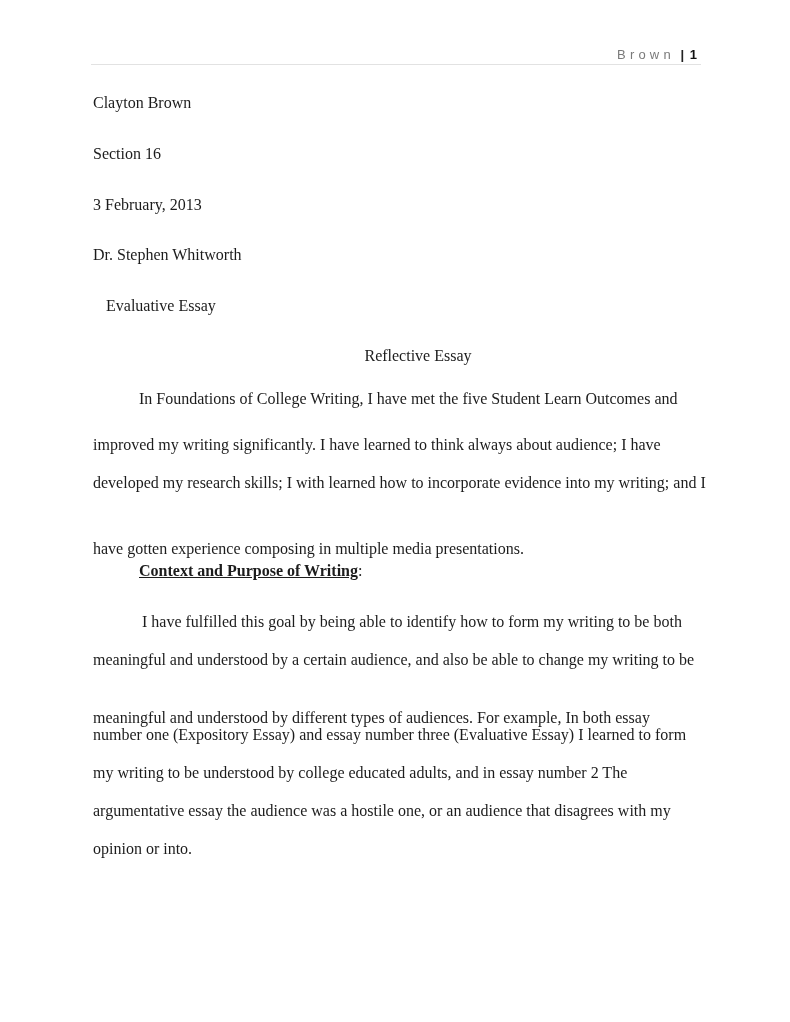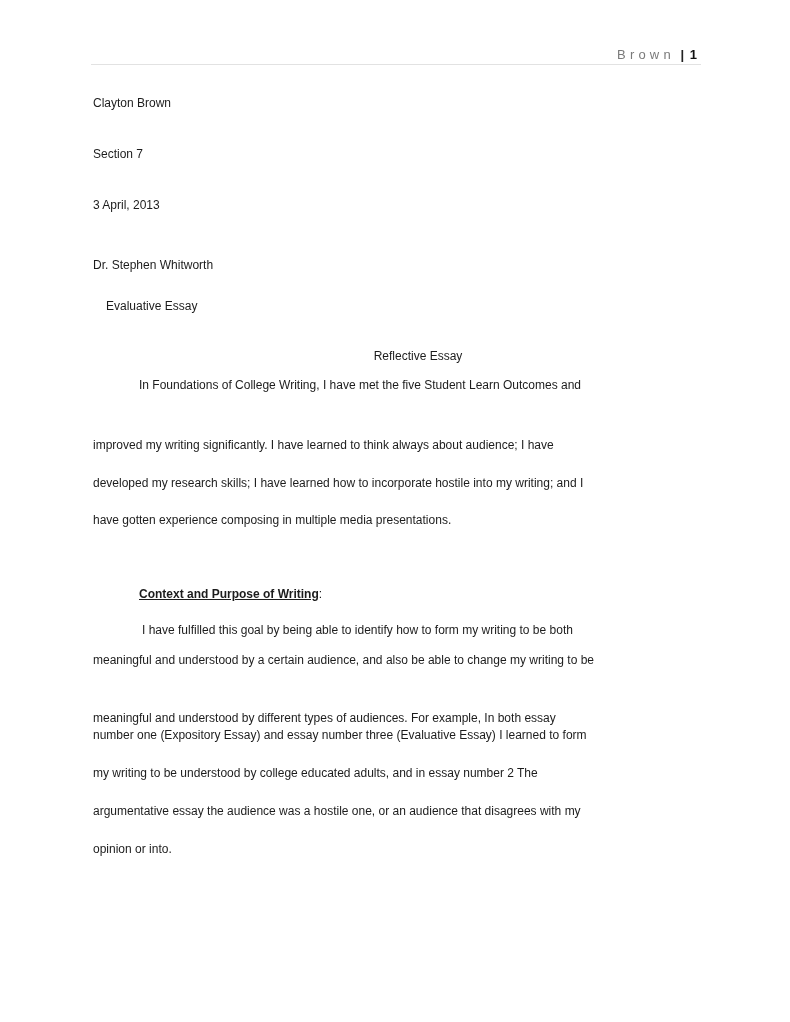--- a/index.html
+++ b/index.html
@@ -48,65 +48,66 @@
       position: absolute;
       left: 91px;
       top: 64px;
       width: 610px;
       height: 1px;
       background: #e2e2e2;
     }
     .line {
       position: absolute;
       left: 93px;
-      font-size: 12px;
+      font-size: 16px;
       line-height: 18px;
       white-space: nowrap;
       color: #1c1c1c;
+      font-family: Liberation Serif, serif;
     }
     .centered {
       left: 0;
       width: 836px;
       text-align: center;
     }
     .indent { left: 139px; }
-    .indent2 { left: 142px; margin-top: 8px; }
+    .indent2 { left: 142px; }
     .heading {
       font-weight: bold;
       text-decoration: underline;
     }
   </style>
 </head>
 <body>
 
 <div class="page">
 
   <div class="running-header">
     <span class="author">Brown</span>
     <span class="sep">|</span>
     <span class="num">1</span>
   </div>
   <div class="header-rule"></div>
 
   <div class="line" style="top:94px;">Clayton Brown</div>
-  <div class="line" style="top:145px;">Section 7</div>
-  <div class="line" style="top:196px;">3 April, 2013</div>
-  <div class="line" style="top:256px;text-align:center;">Dr. Stephen Whitworth</div>
+  <div class="line" style="top:145px;">Section 16</div>
+  <div class="line" style="top:196px;">3 February, 2013</div>
+  <div class="line" style="top:246px;text-align:center;">Dr. Stephen Whitworth</div>
   <div class="line" style="top:297px;margin-left:13px;">Evaluative Essay</div>
 
   <div class="line centered" style="top:347px;">Reflective Essay</div>
 
   <div>
-    <div class="line indent" style="top:376px;">In Foundations of College Writing, I have met the five Student Learn Outcomes and</div>
+    <div class="line indent" style="top:390px;">In Foundations of College Writing, I have met the five Student Learn Outcomes and</div>
     <div class="line" style="top:436px;">improved my writing significantly.  I have learned to think always about audience; I have</div>
-    <div class="line" style="top:474px;">developed my research skills; I have learned how to incorporate hostile into my writing; and I</div>
-    <div class="line" style="top:511px;">have gotten experience composing in multiple media presentations.</div>
+    <div class="line" style="top:474px;">developed my research skills; I with learned how to incorporate evidence into my writing; and I</div>
+    <div class="line" style="top:540px;">have gotten experience composing in multiple media presentations.</div>
   </div>
 
-  <div class="line indent" style="top:562px;margin-top:23px;">
+  <div class="line indent" style="top:562px;">
     <span class="heading">Context and Purpose of Writing</span><span>:</span>
   </div>
 
   <div>
     <div class="line indent2" style="top:613px;">I have fulfilled this goal by being able to identify how to form my writing to be both</div>
     <div class="line" style="top:651px;">meaningful and understood by a certain audience, and also be able to change my writing to be</div>
     <div class="line" style="top:709px;">meaningful and understood by different types of audiences.  For example, In both essay</div>
     <div class="line" style="top:726px;">number one (Expository Essay)  and essay number three (Evaluative Essay)  I learned to form</div>
     <div class="line" style="top:764px;text-align:center;">my writing to be understood by college educated adults, and in essay number 2 The</div>
     <div class="line" style="top:802px;">argumentative essay the audience was  a hostile one, or an audience that disagrees with my</div>

